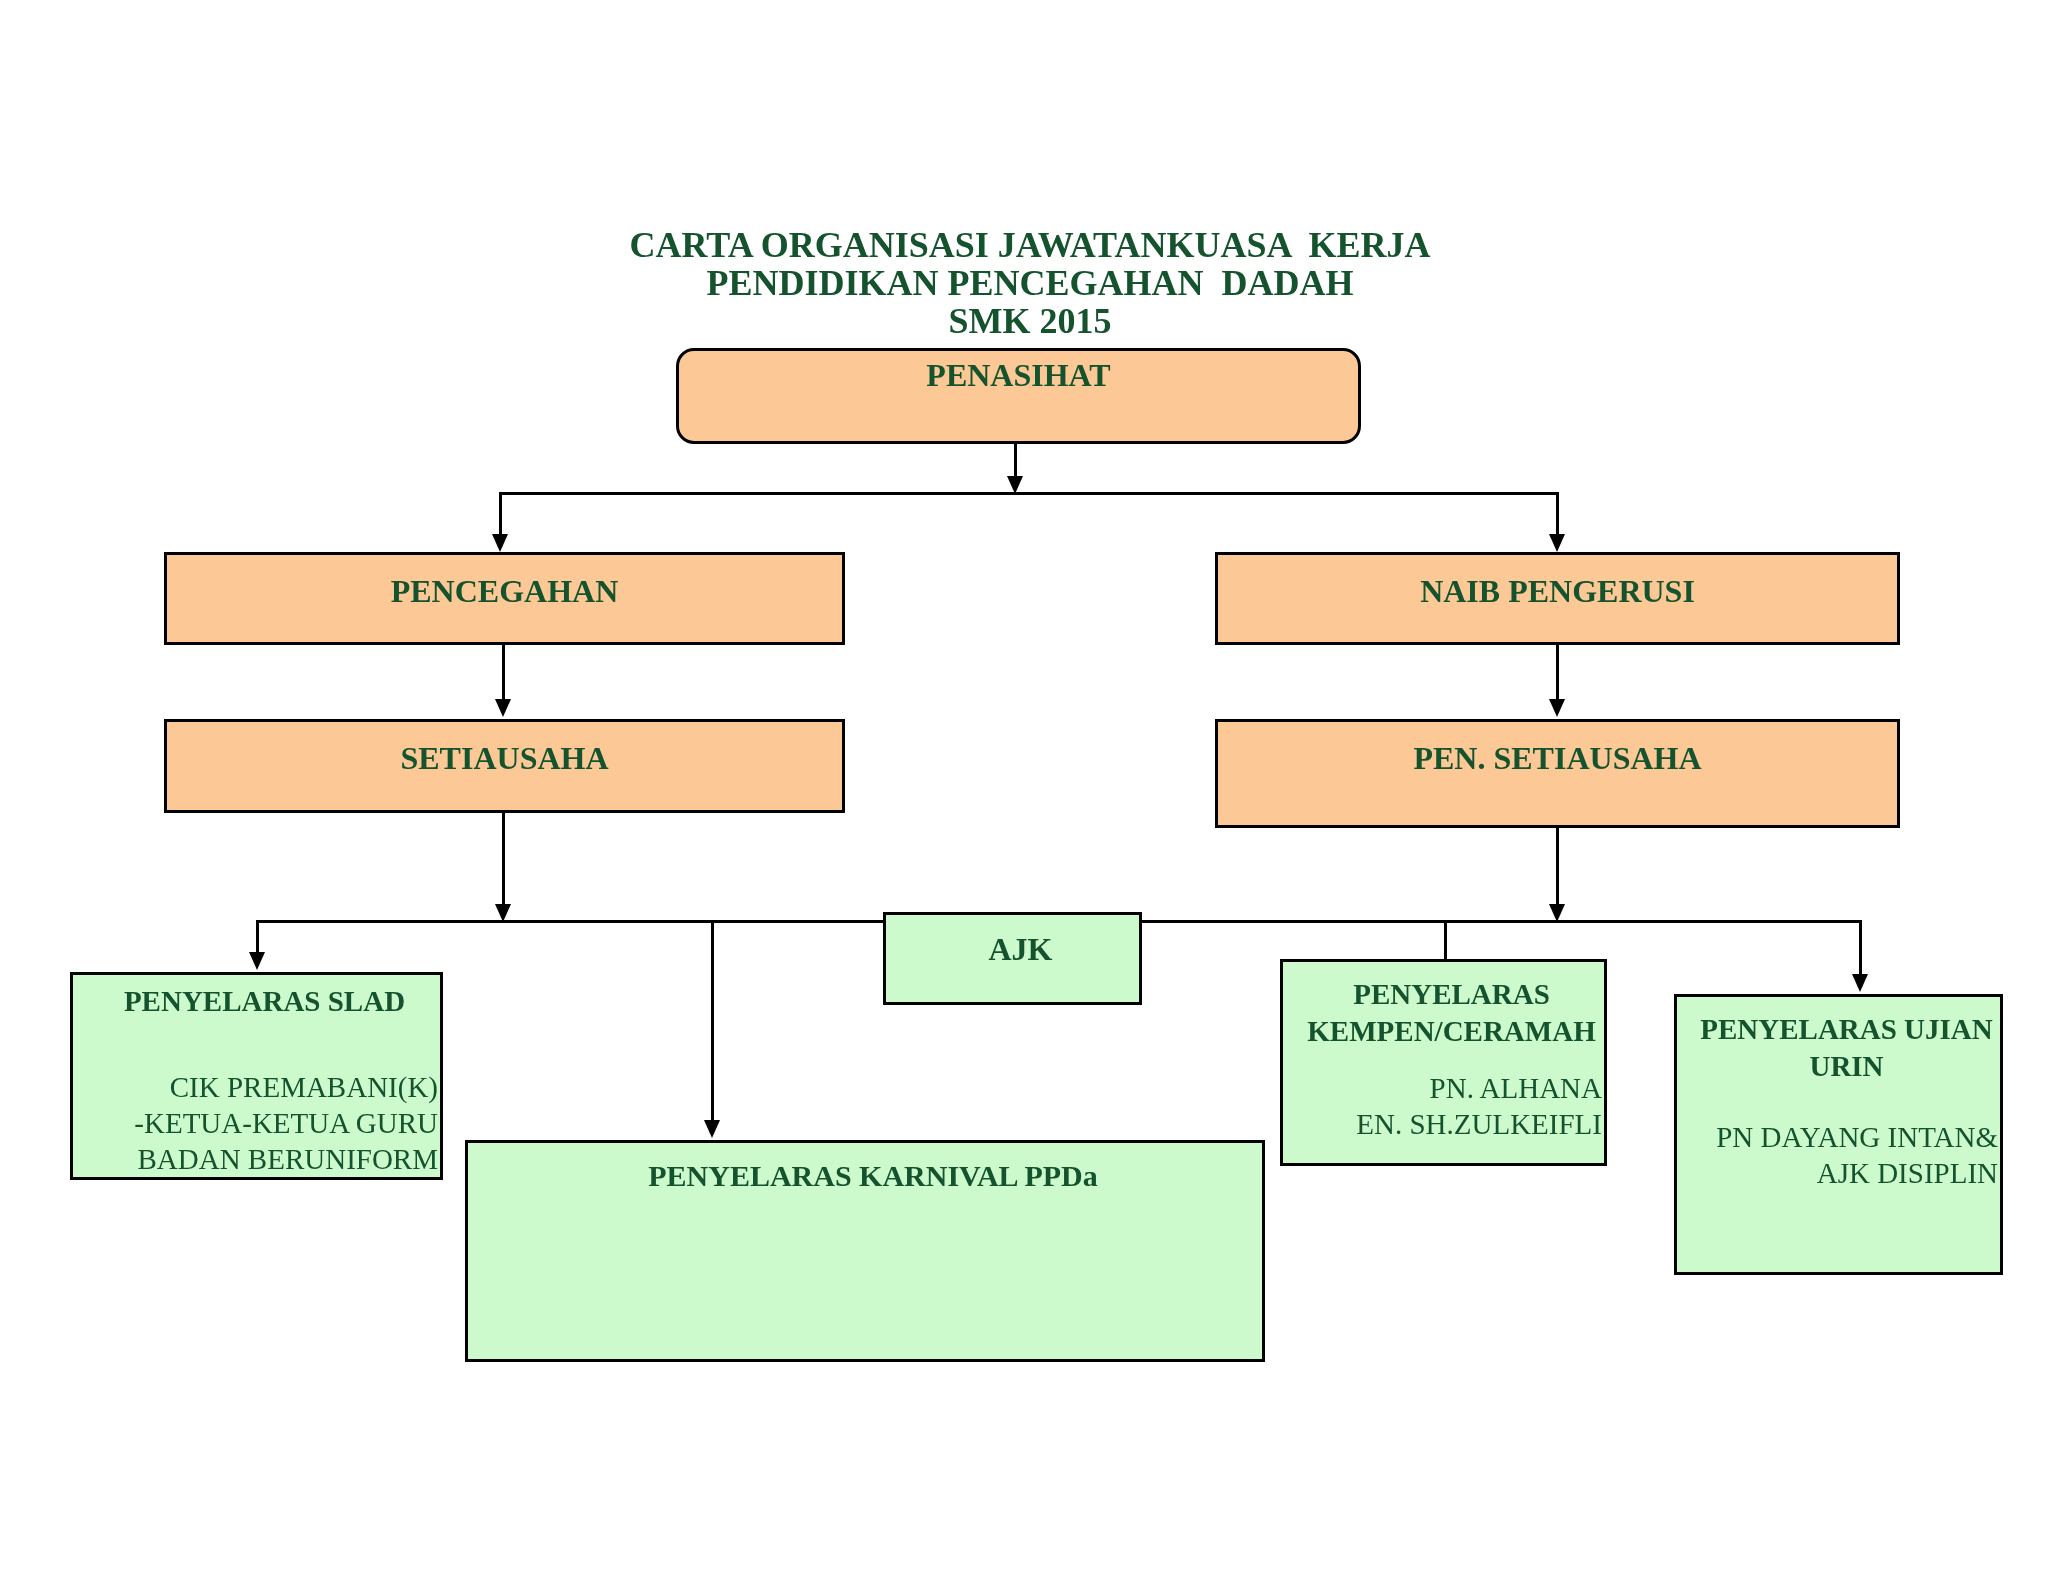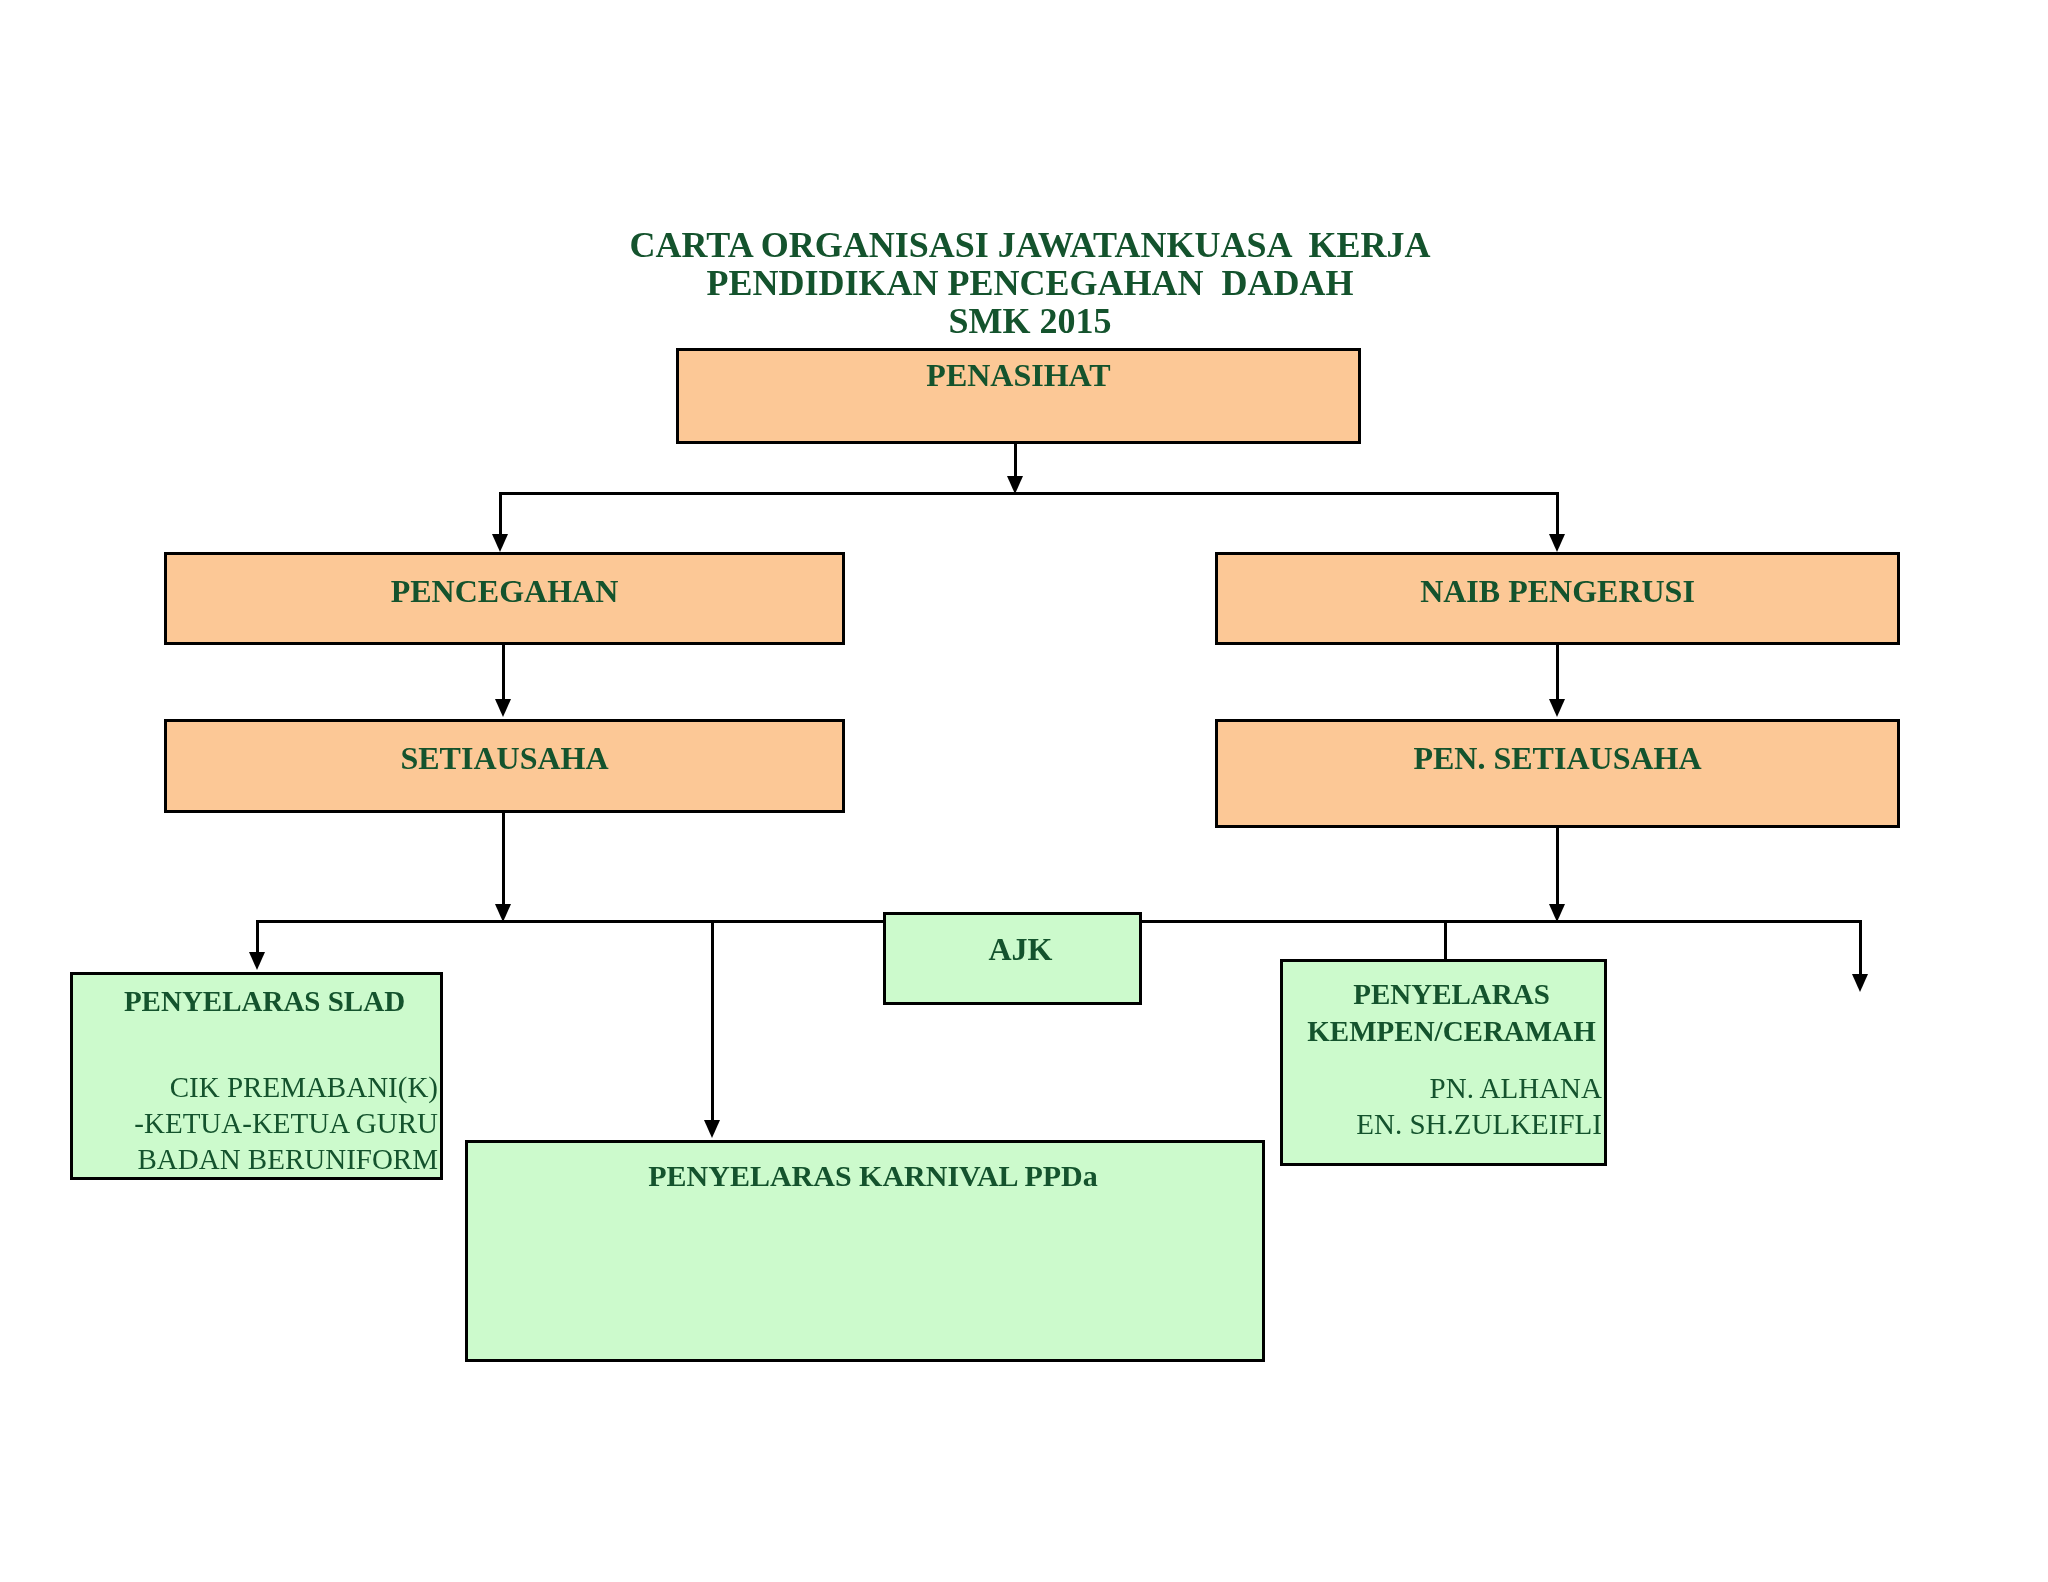--- a/index.html
+++ b/index.html
@@ -104,21 +104,21 @@
 
   <div class="vline" style="left:256px; top:920px; height:34px;"></div>
   <div class="arrow-down" style="left:249px; top:952px;"></div>
   <div class="vline" style="left:711px; top:920px; height:202px;"></div>
   <div class="arrow-down" style="left:704px; top:1120px;"></div>
   <div class="vline" style="left:1444px; top:920px; height:57px;"></div>
   <div class="arrow-down" style="left:1437px; top:975px;"></div>
   <div class="vline" style="left:1859px; top:920px; height:56px;"></div>
   <div class="arrow-down" style="left:1852px; top:974px;"></div>
 
-  <div class="box box-orange" style="left: 676px; top: 348px; width: 685px; height: 96px; padding-top: 8px; background: rgb(252, 200, 150);">
+  <div class="box box-orange" style="left: 676px; top: 348px; width: 685px; height: 96px; padding-top: 8px; background: rgb(252, 200, 150); border-radius: 18px;">
     <div class="box-label">PENASIHAT</div>
   </div>
 
   <div class="box box-orange" style="left: 164px; top: 552px; width: 681px; height: 93px; padding-top: 20px; background: rgb(252, 200, 150);">
     <div class="box-label">PENCEGAHAN</div>
   </div>
 
   <div class="box box-orange" style="left: 1215px; top: 552px; width: 685px; height: 93px; padding-top: 20px; background: rgb(252, 200, 150);">
     <div class="box-label">NAIB PENGERUSI</div>
   </div>
@@ -149,14 +149,21 @@
   </div>
 
   <div class="box box-green" style="left: 1280px; top: 959px; width: 327px; height: 207px; padding-top: 14px; background: rgb(204, 250, 204);">
     <div class="green-title">PENYELARAS KEMPEN/CERAMAH</div>
     <div class="green-body" style="margin-top:20px;">
       <div>PN. ALHANA</div>
       <div>EN. SH.ZULKEIFLI</div>
     </div>
   </div>
 
+  <div class="box box-green" style="left: 1674px; top: 994px; width: 329px; height: 281px; padding-top: 14px; background: rgb(204, 250, 204);">
+    <div class="green-title">PENYELARAS UJIAN URIN</div>
+    <div class="green-body" style="margin-top:34px;">
+      <div>PN DAYANG INTAN&amp;</div>
+      <div>AJK DISIPLIN</div>
+    </div>
+  </div>
 
 </div>
 
 </body></html>

